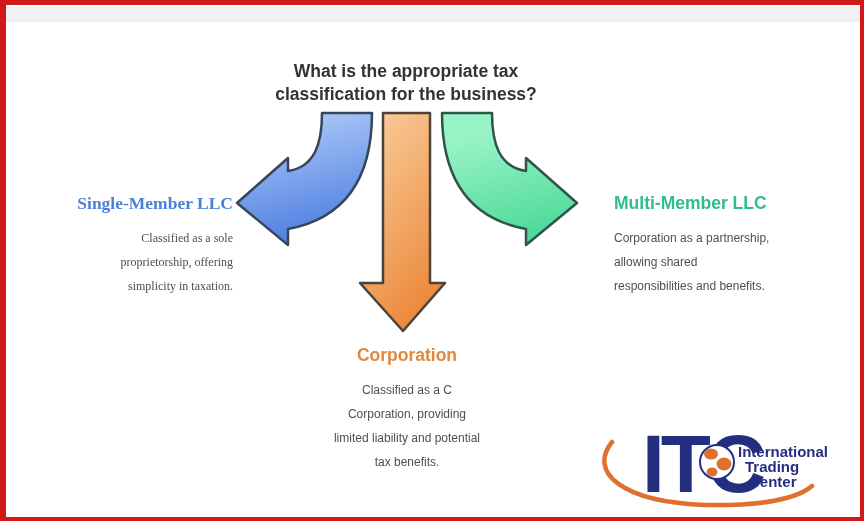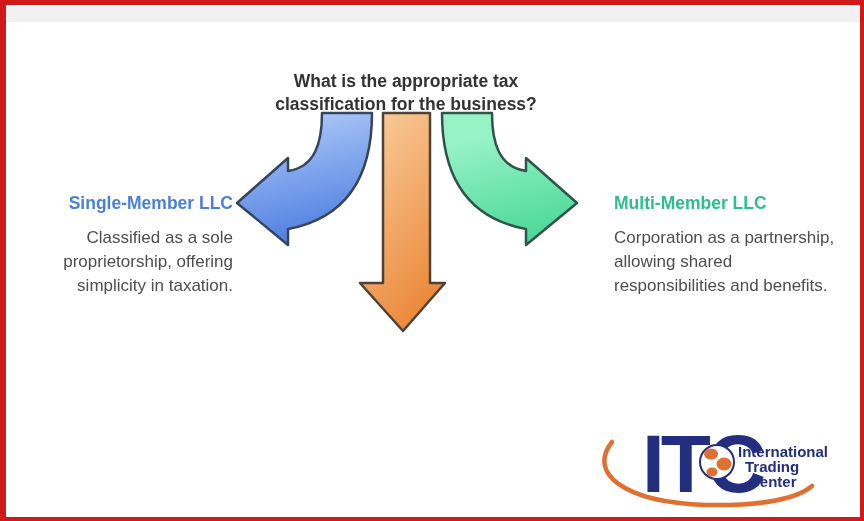--- a/index.html
+++ b/index.html
@@ -12,34 +12,34 @@
     border-width:5px 4px 4px 6px;
     background:#ffffff;
     font-family:"Liberation Sans", sans-serif;
     overflow:hidden;
   }
   .top-strip{
     position:absolute;left:0;right:0;top:2px;height:15px;
     background:#f2f0f1;
   }
   .title{
-    position:absolute;left:245px;top:65px;width:310px;
+    position:absolute;left:245px;top:55px;width:310px;
     font-size:17.5px;font-weight:700;line-height:23px;
     color:#333333;text-align:center;white-space:pre-line;
   }
   .arrow-svg{position:absolute;}
   .branch{position:absolute;}
   .branch h2{
     margin:0;font-size:17.5px;font-weight:700;line-height:20px;
   }
   .branch p{
-    margin:13px 0 0 0;font-size:17px;line-height:24px;
+    margin:13px 0 0 0;font-size:12px;line-height:24px;
     color:#4e4e4e;white-space:pre-line;
   }
-  .branch-left{left:11px;top:188px;width:216px;text-align:right;}
+  .branch-left{left:11px;top:188px;width:216px;text-align:right;font-family:Liberation Serif, serif;}
   .branch-left h2{color:#4a80d8;}
   .branch-right{left:582px;top:188px;width:240px;text-align:left;margin-left:26px;}
   .branch-right h2{color:#2dbd8e;}
   .branch-bottom{left:275px;top:340px;width:252px;text-align:center;}
   .branch-bottom h2{color:#e2883c;}
   .logo-svg{position:absolute;left:590px;top:405px;}
 </style>
 </head>
 <body>
 
@@ -89,20 +89,27 @@
 simplicity in taxation.</p>
   </div>
 
   <div class="branch branch-right">
     <h2>Multi-Member LLC</h2>
     <p>Corporation as a partnership,
 allowing shared
 responsibilities and benefits.</p>
   </div>
 
+  <div class="branch branch-bottom">
+    <h2>Corporation</h2>
+    <p>Classified as a C
+Corporation, providing
+limited liability and potential
+tax benefits.</p>
+  </div>
 
   <svg class="logo-svg" width="272" height="104" viewBox="0 0 272 104">
     <path d="M16 32 C -8 62 25 92 110 95 C 168 96 202 88 216 76" fill="none" stroke="#e0702f" stroke-width="4.5" stroke-linecap="round"></path>
     <text x="46" y="82" font-size="82" font-weight="bold" fill="#232f7e" letter-spacing="-4">ITC</text>
     <g>
       <circle cx="121" cy="52" r="17" fill="#ffffff" stroke="#232f7e" stroke-width="2"></circle>
       <ellipse cx="115" cy="44" rx="7" ry="5.5" fill="#e0702f"></ellipse>
       <ellipse cx="128" cy="54" rx="7.5" ry="6.5" fill="#e0702f"></ellipse>
       <ellipse cx="116" cy="62" rx="5.5" ry="4.5" fill="#e0702f"></ellipse>
     </g>

